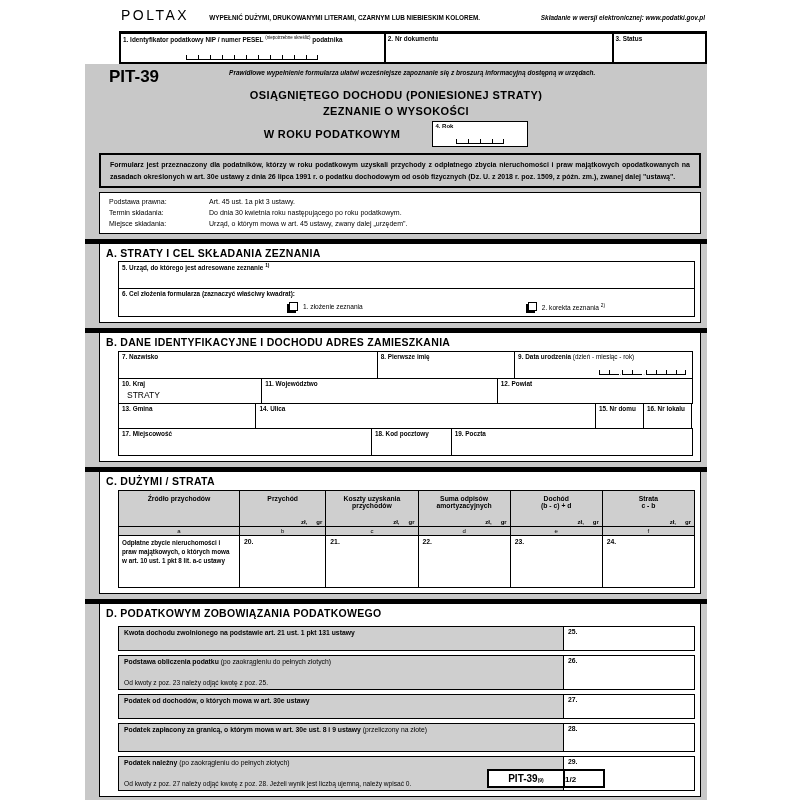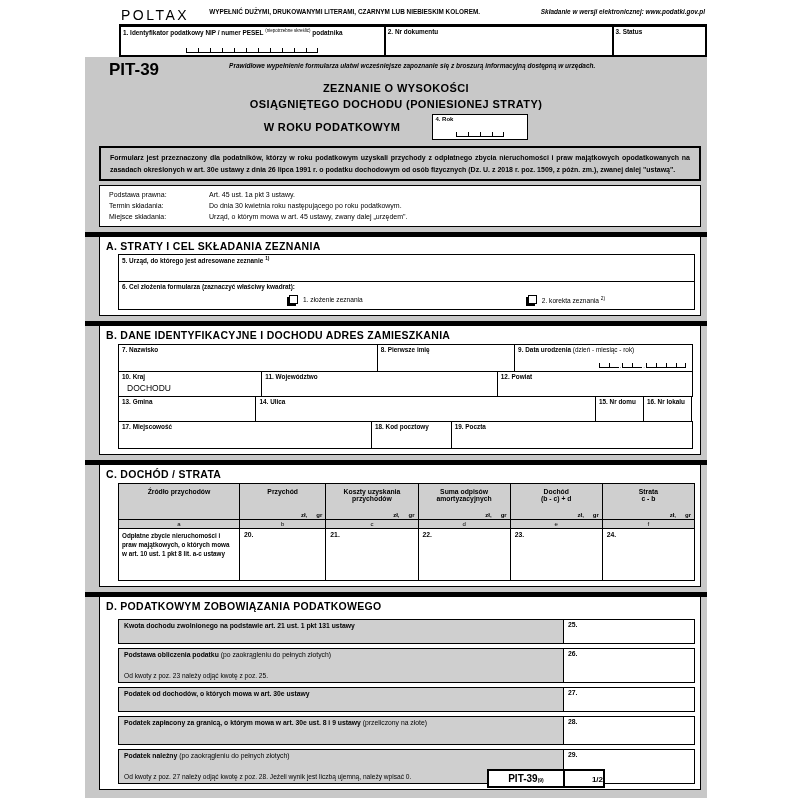--- a/index.html
+++ b/index.html
@@ -4,21 +4,21 @@
 <style>
   * { box-sizing: border-box; }
   html,body { margin:0; padding:0; }
   body {
     width:800px; height:800px; background:#ffffff; overflow:hidden; position:relative;
     font-family:"Liberation Sans", sans-serif; color:#000;
   }
   .page { position:absolute; left:85px; top:8px; width:622px; }
 
   
-  .tophead { display:flex; align-items:flex-start; padding:0 2px 2px 36px; }
+  .tophead { display:flex; align-items:flex-end; padding:0 2px 9px 36px; }
   .brand { font-size:14px; letter-spacing:2.5px; line-height:14px; }
   .instr { font-size:6.4px; font-weight:bold; margin-left:20px; flex:1; line-height:8px; }
   .efile { font-size:6.4px; font-weight:bold; font-style:italic; text-align:right; line-height:8px; }
   .rule { height:3px; background:#000; margin-left:34px; }
 
   
   .idrow { display:flex; margin-left:34px; border:2px solid #000; border-top:none; height:30px; background:#fff; }
   .idcell { position:relative; }
   .idcell.c1 { width:45%; }
   .idcell.c2 { width:39%; border-left:2px solid #000; }
@@ -98,21 +98,21 @@
   .dmain .note { font-weight:normal; }
   .dsub { font-size:6.6px; padding:2px 0 1px; }
   .dval { width:132px; flex:none; border:1px solid #000; margin-left:-1px; background:#fff; }
   .dnum { font-size:6.8px; font-weight:bold; padding:1px 4px; }
   .mh24 { min-height:25px; } .mh34 { min-height:35px; } .mh28 { min-height:29px; }
 
   
   .footer { position:absolute; left:487px; top:769px; display:flex; border:2px solid #000; background:#fff; height:19px; }
   .fb1 { width:76px; border-right:2px solid #000; text-align:center; font-size:10px; font-weight:bold; padding-top:2px; }
   .fb1 .ver { font-size:5px; font-weight:bold; }
-  .fb2 { width:38px; text-align:right; font-size:8px; font-weight:bold; padding-top:4px; }
+  .fb2 { width:38px; text-align:left; font-size:8px; font-weight:bold; padding-top:4px; }
 </style>
 </head>
 <body>
 
 <div class="page">
 
   <div class="tophead">
     <span class="brand">POLTAX</span>
     <span class="instr">WYPEŁNIĆ DUŻYMI, DRUKOWANYMI LITERAMI, CZARNYM LUB NIEBIESKIM KOLOREM.</span>
     <span class="efile">Składanie w wersji elektronicznej: www.podatki.gov.pl</span>
@@ -143,22 +143,22 @@
       <div class="idlab">3. Status</div>
     </div>
   </div>
 
   <div class="gray">
 
     <div class="mastrow">
       <span class="formcode">PIT-39</span>
       <span class="mastnote">Prawidłowe wypełnienie formularza ułatwi wcześniejsze zapoznanie się z broszurą informacyjną dostępną w urzędach.</span>
     </div>
+    <div class="title">OSIĄGNIĘTEGO DOCHODU (PONIESIONEJ STRATY)</div>
     <div class="title">ZEZNANIE O WYSOKOŚCI</div>
-    <div class="title">OSIĄGNIĘTEGO DOCHODU (PONIESIONEJ STRATY)</div>
     <div class="t3wrap">
       <div class="title">W ROKU PODATKOWYM</div>
       <div class="yearbox">
         <span class="ylab">4. Rok</span>
         <span class="comb comb-year">
             <i></i>
             <i></i>
             <i></i>
             <i></i>
           </span>
@@ -225,21 +225,21 @@
               <i></i>
               <i></i>
               <i></i>
               <i></i>
             </span>
         </div>
       </div>
       <div class="frow">
         <div class="fcell h26" style="width:25%">
           <span class="flab">10. Kraj</span>
-          <div class="fval">DOCHODU</div>
+          <div class="fval">STRATY</div>
         </div>
         <div class="fcell h26" style="width:41%">
           <span class="flab">11. Województwo</span>
         </div>
         <div class="fcell h26" style="width:34%">
           <span class="flab">12. Powiat</span>
         </div>
       </div>
       <div class="frow">
         <div class="fcell h26" style="width:24%">
@@ -264,21 +264,21 @@
         </div>
         <div class="fcell h28" style="width:42%">
           <span class="flab">19. Poczta</span>
         </div>
       </div>
     </div>
 
     <div class="bar"></div>
 
     <div class="section">
-      <div class="sechead">C. DOCHÓD / STRATA</div>
+      <div class="sechead">C. DUŻYMI / STRATA</div>
       <table class="ctab">
         <colgroup>
             <col style="width:21%">
             <col style="width:15%">
             <col style="width:16%">
             <col style="width:16%">
             <col style="width:16%">
             <col style="width:16%">
           </colgroup>
         <tbody>

